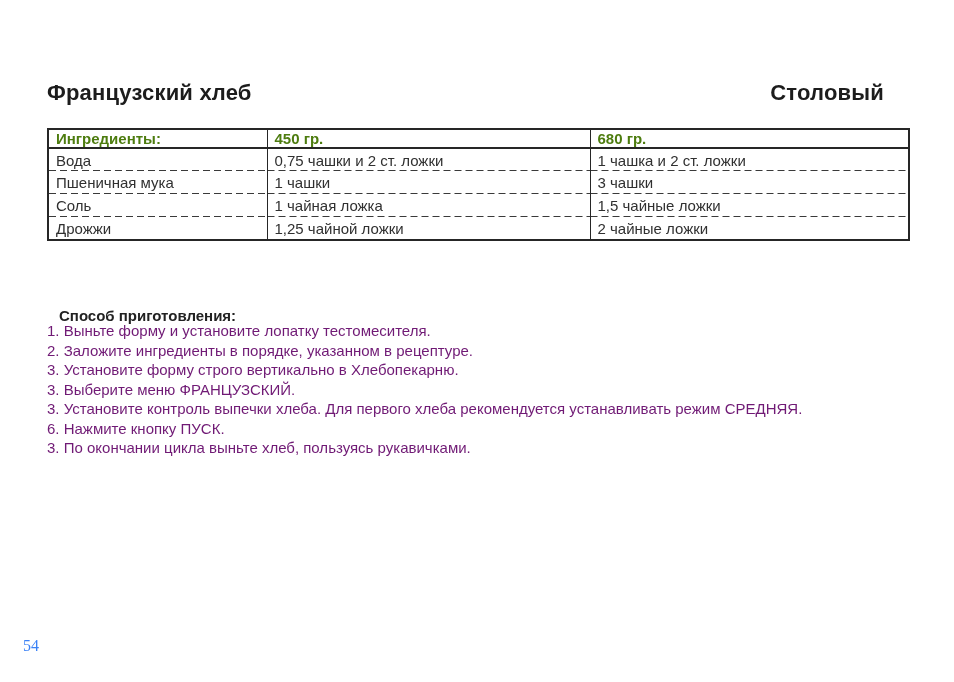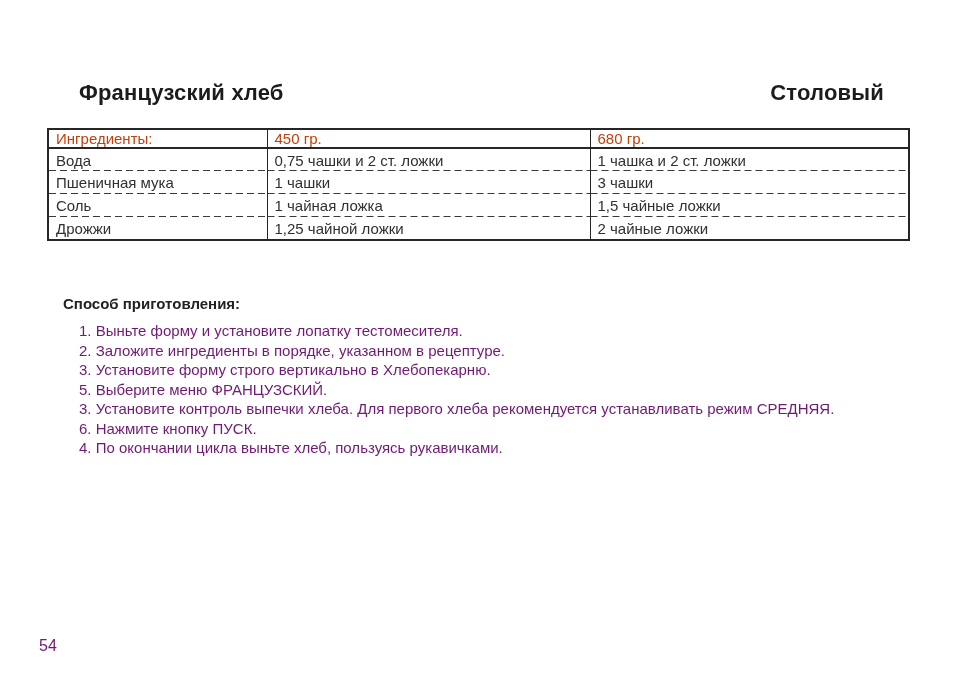--- a/index.html
+++ b/index.html
@@ -1,15 +1,15 @@
 <!DOCTYPE html>
 <html><head>
 <meta charset="utf-8">
 <style>
-  * { box-sizing: border-box; padding-left: 16px; }
+  * { box-sizing: border-box; }
   html, body {
     margin: 0; padding: 0;
     width: 954px; height: 682px;
     background: #ffffff;
     font-family: "Liberation Sans", sans-serif;
     color: #2e2e2e;
     overflow: hidden;
   }
   .page {
     position: relative;
@@ -48,22 +48,22 @@
   table.ingredients th,
   table.ingredients td {
     font-size: 15px;
     text-align: left;
     vertical-align: middle;
     padding: 0 6px 0 7px;
     white-space: nowrap;
     overflow: hidden;
   }
   table.ingredients th {
-    font-weight: normal;
-    color: #c2410c;
+    font-weight: bold;
+    color: #4d7c0f;
     height: 16px;
     border-bottom: 2px solid #262626;
   }
   table.ingredients td {
     height: 23px;
     color: #303030;
   }
   table.ingredients th.colsep,
   table.ingredients td.colsep {
     border-right: 1.5px solid #262626;
@@ -74,21 +74,21 @@
     background-size: 11px 1px;
     background-repeat: repeat-x;
     background-position: left bottom;
     margin-left: 35px;
   }
 
   
   .method-heading {
     position: absolute;
     left: 47px; top: 295px;
-    margin: 0;
+    margin: 12px;
     font-size: 15px;
     font-weight: bold;
     color: #222222;
   }
   .method-steps {
     position: absolute;
     left: 47px; top: 321px;
     width: 870px;
   }
   .method-steps p {
@@ -97,21 +97,22 @@
     line-height: 19.5px;
     color: #701a75;
     white-space: nowrap;
   }
 
   
   .page-number {
     position: absolute;
     left: 23px; top: 637px;
     font-size: 16px;
-    color: #701a75;
+    color: #3b82f6;
+    font-family: Liberation Serif, serif;
   }
 </style>
 </head>
 <body>
 
 <div class="page">
 
   <div class="page-header">
     <h1 class="title">Французский хлеб</h1>
     <h1 class="title">Столовый</h1>
@@ -153,21 +154,21 @@
       </tr>
     </tbody>
   </table>
 
   <h2 class="method-heading">Способ приготовления:</h2>
 
   <div class="method-steps">
     <p>1. Выньте форму и установите лопатку тестомесителя.</p>
     <p>2. Заложите ингредиенты в порядке, указанном в рецептуре.</p>
     <p>3. Установите форму строго вертикально в Хлебопекарню.</p>
-    <p>5. Выберите меню ФРАНЦУЗСКИЙ.</p>
+    <p>3. Выберите меню ФРАНЦУЗСКИЙ.</p>
     <p>3. Установите контроль выпечки хлеба. Для первого хлеба рекомендуется устанавливать режим СРЕДНЯЯ.</p>
     <p>6. Нажмите кнопку ПУСК.</p>
-    <p>4. По окончании цикла выньте хлеб, пользуясь рукавичками.</p>
+    <p>3. По окончании цикла выньте хлеб, пользуясь рукавичками.</p>
   </div>
 
   <div class="page-number">54</div>
 
 </div>
 
 </body></html>

